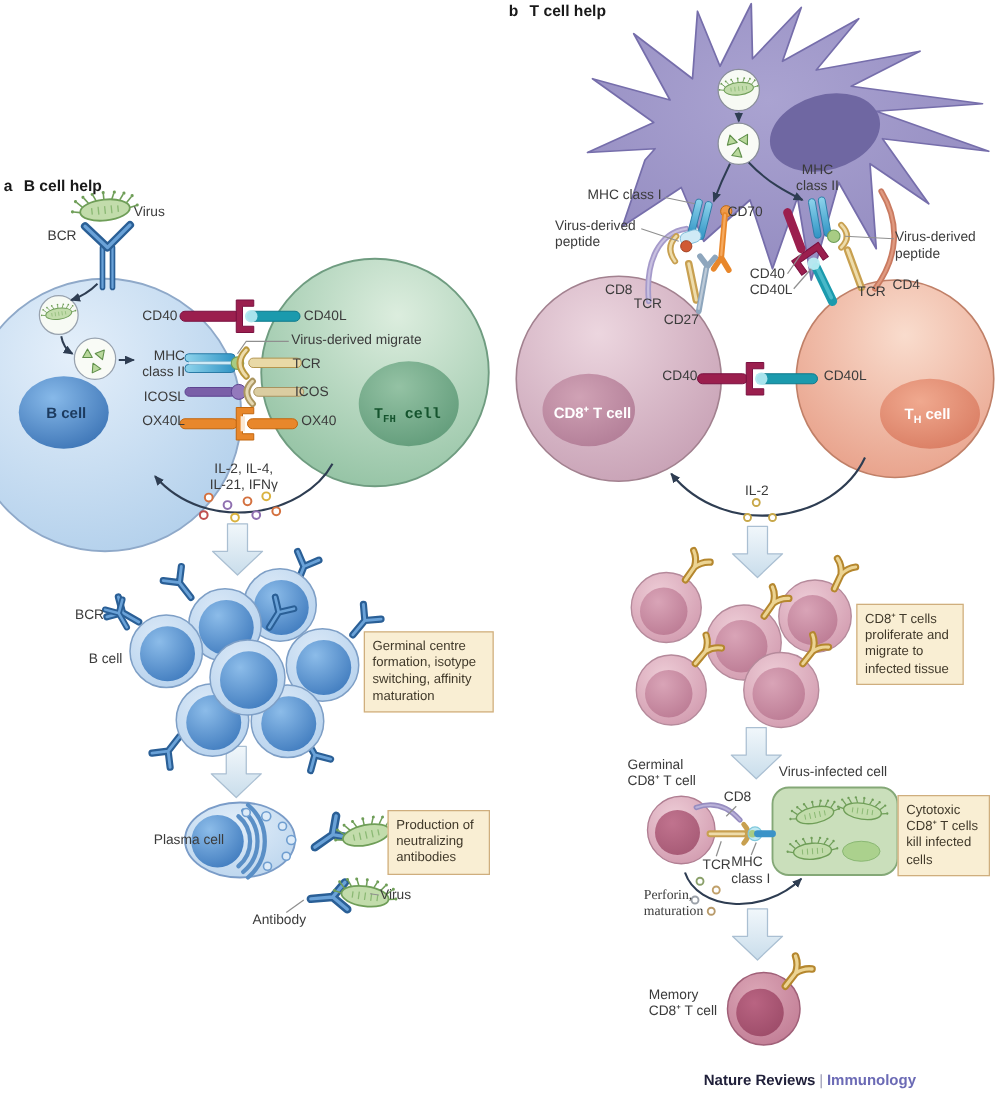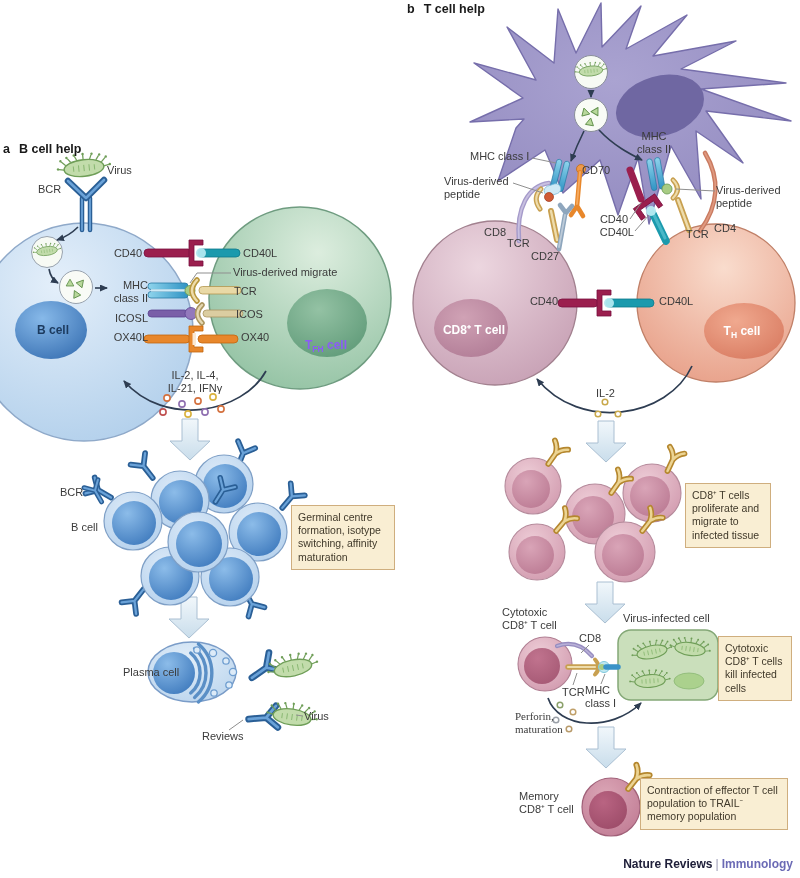--- a/index.html
+++ b/index.html
@@ -8,21 +8,21 @@
   .stage svg{position:absolute;left:0;top:0;}
   .lbl{position:absolute;font-size:11px;color:#3b3b3b;line-height:1.18;white-space:nowrap;}
   .lbl.r{text-align:right;}
   .lbl.c{text-align:center;}
   .cellname{position:absolute;font-weight:bold;font-size:12px;text-align:center;line-height:1.1;}
   .cellname.white{color:#ffffff;}
   .box{position:absolute;background:#f9eed3;border:1px solid #cfae7e;color:#40392a;
        font-size:10.5px;line-height:1.26;padding:5px 6px;white-space:normal;}
   .ptitle{position:absolute;font-weight:bold;font-size:12.5px;color:#191919;}
   .ptitle .tag{display:inline-block;margin-right:9px;}
-  .footer{position:absolute;font-size:12px;text-align:right;}
+  .footer{position:absolute;font-size:12px;}
   .footer .j{font-weight:bold;color:#20203a;}
   .footer .s{color:#9a9ab4;font-weight:normal;padding:0 3px;}
   .footer .f{font-weight:bold;color:#6b6ab5;}
   sub.small{font-size:8.5px;}
 </style>
 </head>
 <body>
 
 <div class="stage">
 
@@ -447,33 +447,34 @@
       <div>MHC</div>
       <div>class II</div>
     </div>
 <div class="lbl" style="left:234px;top:285px;">TCR</div>
 <div class="lbl r" style="left:105px;top:293px;width:43px;margin-top:19px;">ICOSL</div>
 <div class="lbl" style="left:236px;top:308px;">ICOS</div>
 <div class="lbl r" style="left:103px;top:331px;width:45px;">OX40L</div>
 <div class="lbl" style="left:241px;top:331px;">OX40</div>
 
 <div class="cellname" style="left:30px;top:324px;width:46px;color:#1c3a5e;">B cell</div>
-<div class="cellname" style="left:294px;top:339px;width:64px;color:#8b5cf6;"><span>T</span><sub class="small">FH</sub><span> cell</span></div>
+<div class="cellname" style="left:294px;top:325px;width:64px;color:#14532d;font-family:Liberation Mono, monospace;"><span>T</span><sub class="small">FH</sub><span> cell</span></div>
 
 <div class="lbl c" style="left:154px;top:369px;width:82px;">
       <div>IL-2, IL-4,</div>
       <div>IL-21, IFNγ</div>
     </div>
 
 <div class="lbl" style="left:60px;top:486px;">BCR</div>
 <div class="lbl" style="left:71px;top:521px;">B cell</div>
 <div class="box" style="left:291px;top:505px;width:90px;">Germinal centre formation, isotype switching, affinity maturation</div>
 
 <div class="lbl" style="left:91px;top:666px;margin-left:32px;">Plasma cell</div>
-<div class="lbl" style="left:202px;top:730px;">Reviews</div>
+<div class="box" style="left:310px;top:648px;width:68px;">Production of neutralizing antibodies</div>
+<div class="lbl" style="left:202px;top:730px;">Antibody</div>
 <div class="lbl" style="left:304px;top:710px;">Virus</div>
 
 <div class="lbl" style="left:470px;top:150px;text-align:right;">MHC class I</div>
 <div class="lbl" style="left:444px;top:175px;">
       <div>Virus-derived</div>
       <div>peptide</div>
     </div>
 <div class="lbl" style="left:582px;top:164px;">CD70</div>
 <div class="lbl c" style="left:630px;top:130px;width:48px;">
       <div>MHC</div>
@@ -494,37 +495,36 @@
 <div class="cellname white" style="left:432px;top:324px;width:84px;">CD8⁺ T cell</div>
 <div class="cellname white" style="left:711px;top:325px;width:62px;"><span>T</span><sub class="small">H</sub><span> cell</span></div>
 
 <div class="lbl r" style="left:524px;top:295px;width:34px;">CD40</div>
 <div class="lbl" style="left:659px;top:295px;">CD40L</div>
 <div class="lbl" style="left:596px;top:387px;">IL-2</div>
 
 <div class="box" style="left:685px;top:483px;width:72px;">CD8⁺ T cells proliferate and migrate to infected tissue</div>
 
 <div class="lbl" style="left:502px;top:606px;">
-      <div>Cytotoxic</div>
+      <div>Germinal</div>
       <div>CD8⁺ T cell</div>
     </div>
 <div class="lbl" style="left:579px;top:632px;">CD8</div>
 <div class="lbl" style="left:623px;top:612px;">Virus-infected cell</div>
 <div class="box" style="left:718px;top:636px;width:60px;">Cytotoxic CD8⁺ T cells kill infected cells</div>
 <div class="lbl" style="left:562px;top:686px;">TCR</div>
 <div class="lbl" style="left:585px;top:684px;">
       <div>MHC</div>
       <div>class I</div>
     </div>
 <div class="lbl" style="left:515px;top:710px;font-family:Liberation Serif, serif;">
       <div>Perforin,</div>
       <div>maturation</div>
     </div>
 
 <div class="lbl" style="left:519px;top:790px;">
       <div>Memory</div>
       <div>CD8⁺ T cell</div>
     </div>
-<div class="box" style="left:640px;top:778px;width:134px;">Contraction of effector T cell population to TRAIL⁻ memory population</div>
 
 <div class="footer" style="left:563px;top:857px;width:230px;"><span class="j">Nature Reviews</span><span class="s">|</span><span class="f">Immunology</span></div>
 
 </div>
 
 </body></html>

